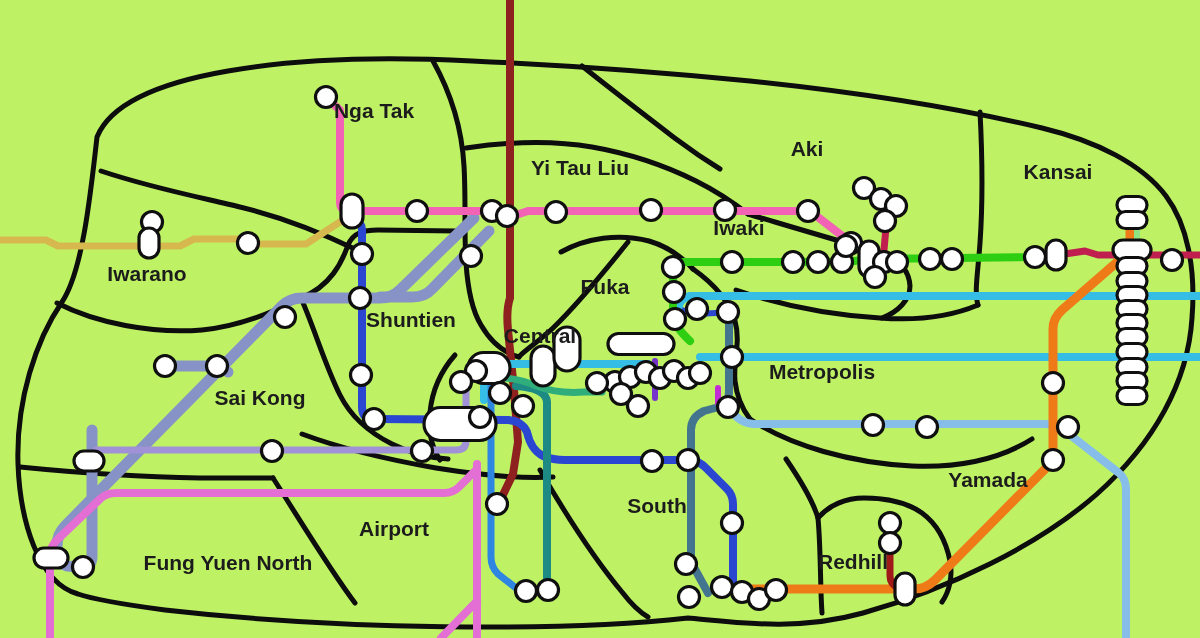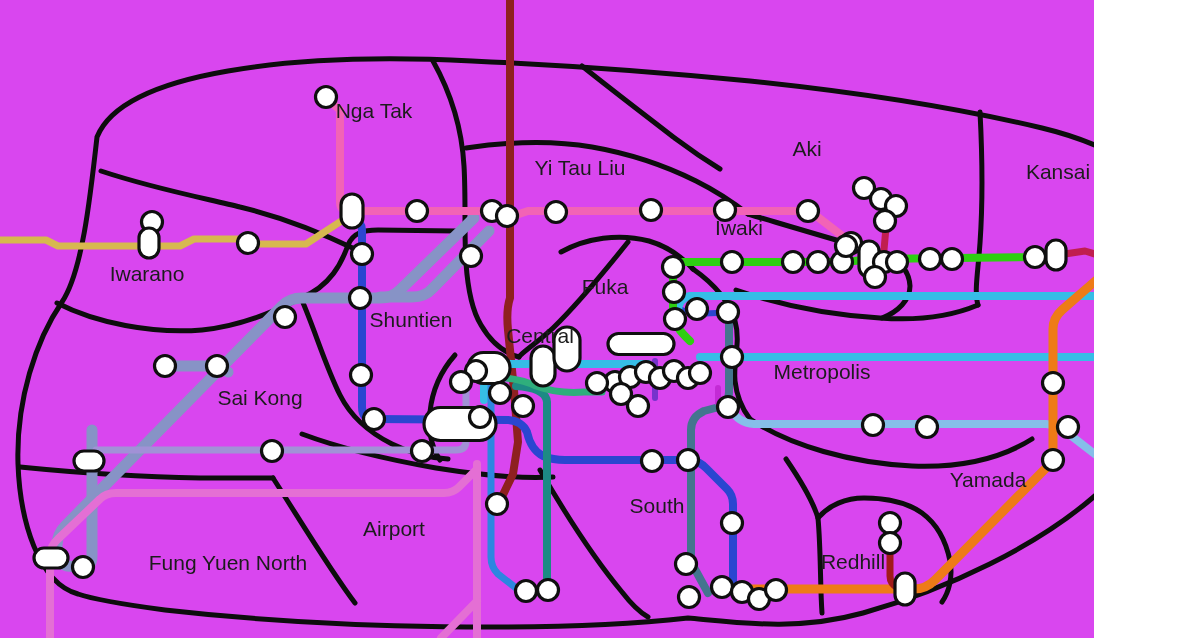--- a/index.html
+++ b/index.html
@@ -1,17 +1,17 @@
 <!DOCTYPE html>
 <html><head>
 <meta charset="utf-8">
 <title>Metro Map</title>
 <style>
   html,body{margin:0;padding:0;background:#ffffff;}
-  #map-wrap{position:relative;width:1094px;height:638px;background:#d946ef;overflow:hidden;}
+  #map-wrap{position:relative;width:1200px;height:638px;background:#bef264;overflow:hidden;font-weight:bold;}
   svg{display:block;}
   text.district-label{font-family:"Liberation Sans",sans-serif;fill:#1c1c1c;font-size:21px;}
 </style>
 </head>
 <body>
 
 <div id="map-wrap">
   <svg id="map-svg" width="1200" height="638" viewBox="0 0 1200 638" xmlns="http://www.w3.org/2000/svg">
     <g id="layer-boundaries">
         <path d="M 97,137 C 112,100 170,81 228,71 C 302,58 392,57 472,61 C 562,65 648,71 750,81 C 856,92 958,108 1042,128 C 1096,141 1142,164 1166,196 C 1187,224 1196,268 1192,318 C 1188,382 1154,443 1097,494 C 1038,546 948,589 863,613 C 798,631 742,623 688,618 C 560,632 340,630 165,610 C 120,604 95,600 78,594 C 38,583 20,520 18,464 C 16,400 36,340 62,302 C 82,272 90,200 97,137 Z" fill="none" stroke="#0d0d0d" stroke-width="5" stroke-linecap="round" stroke-linejoin="round"></path>

